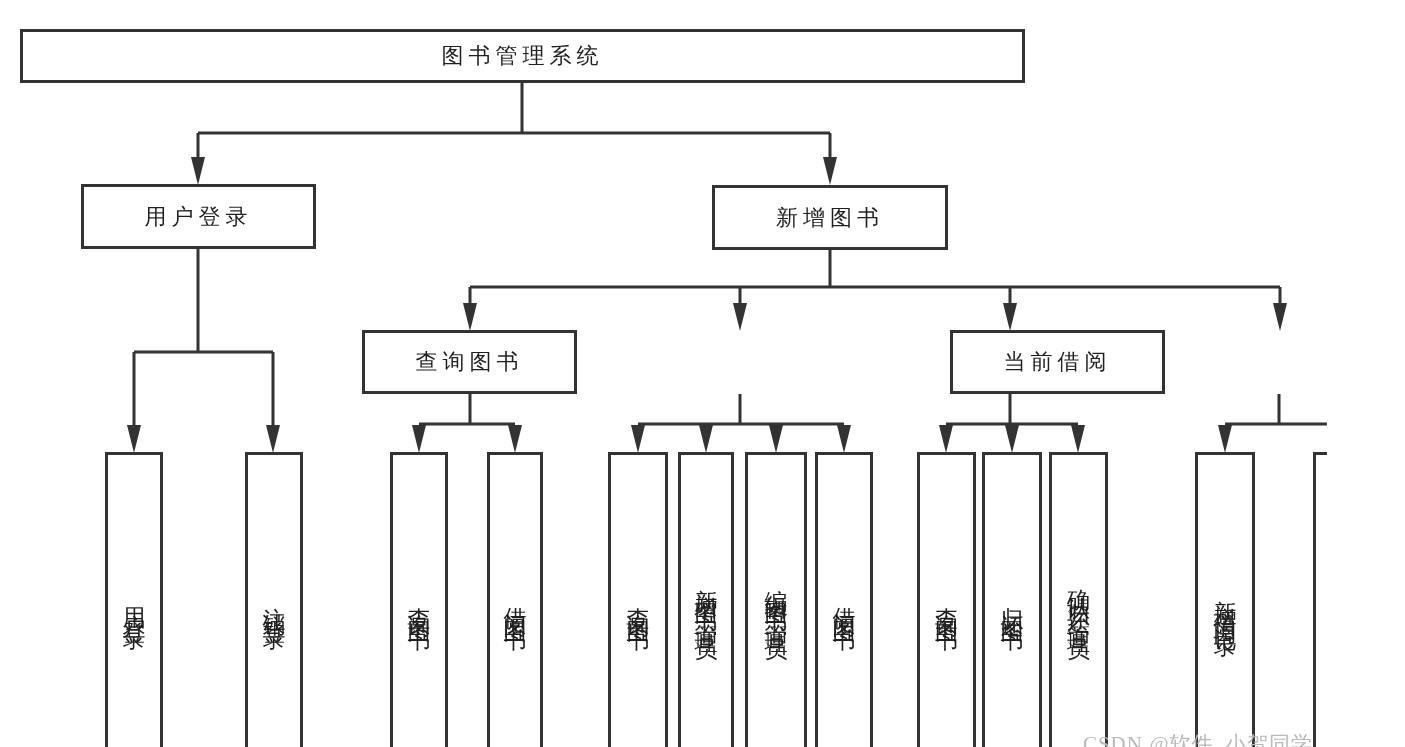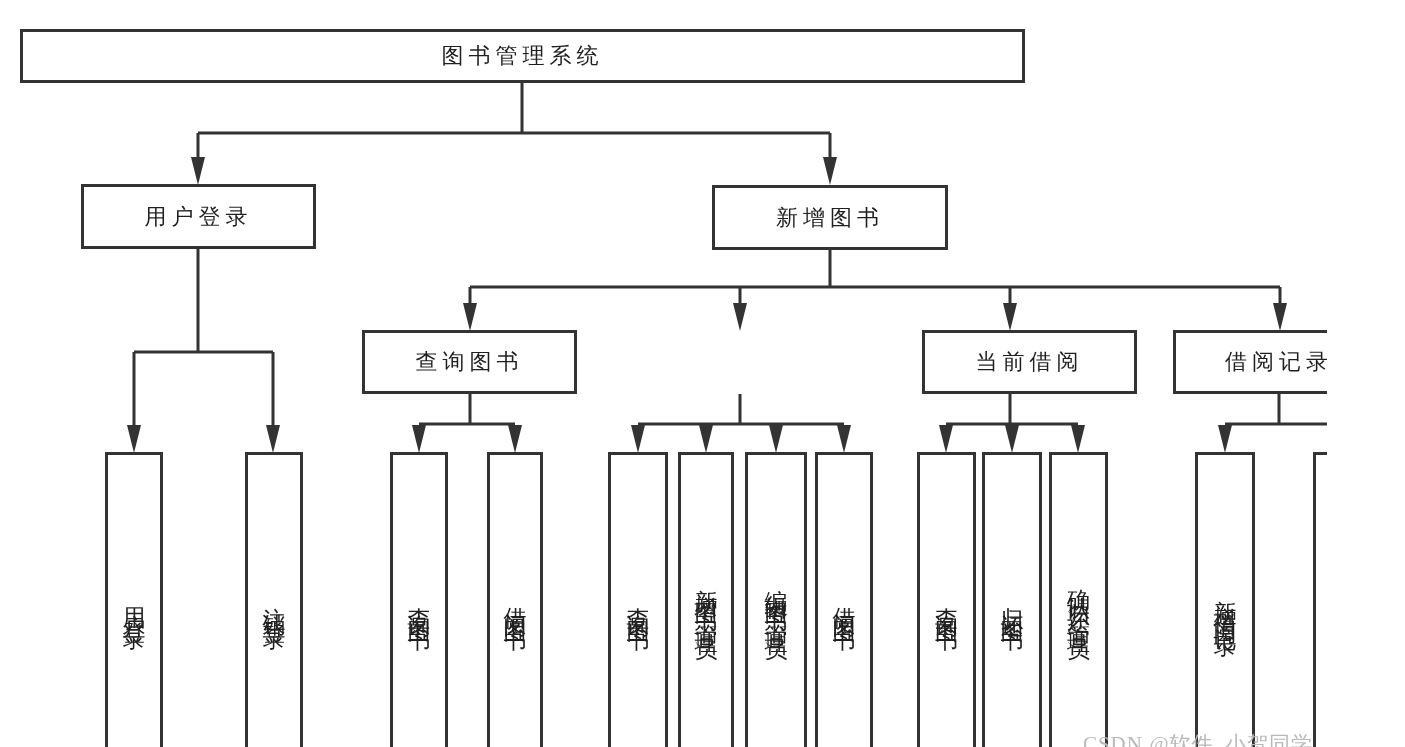--- a/index.html
+++ b/index.html
@@ -106,25 +106,22 @@
   <div class="box hbox" style="left:81px;top:168px;width:235px;height:65px">
     <span class="lbl">用户登录</span>
   </div>
   <div class="box hbox" style="left:712px;top:169px;width:236px;height:65px">
     <span class="lbl">新增图书</span>
   </div>
 
   <div class="box hbox" style="left:362px;top:314px;width:215px;height:64px">
     <span class="lbl">查询图书</span>
   </div>
-  <div class="box hbox" style="left:922px;top:314px;width:215px;height:64px">
+  <div class="box hbox" style="left:950px;top:314px;width:215px;height:64px">
     <span class="lbl">当前借阅</span>
-  </div>
-  <div class="box hbox" style="left:1173px;top:314px;width:212px;height:64px">
-    <span class="lbl">借阅记录</span>
   </div>
 
   <div class="box vbox" style="left:105px;top:436px;width:58px;height:301px">
     <span class="lbl">用户登录</span>
   </div>
   <div class="box vbox" style="left:245px;top:436px;width:58px;height:301px">
     <span class="lbl">注销登录</span>
   </div>
 
   <div class="box vbox" style="left:390px;top:436px;width:58px;height:301px">

